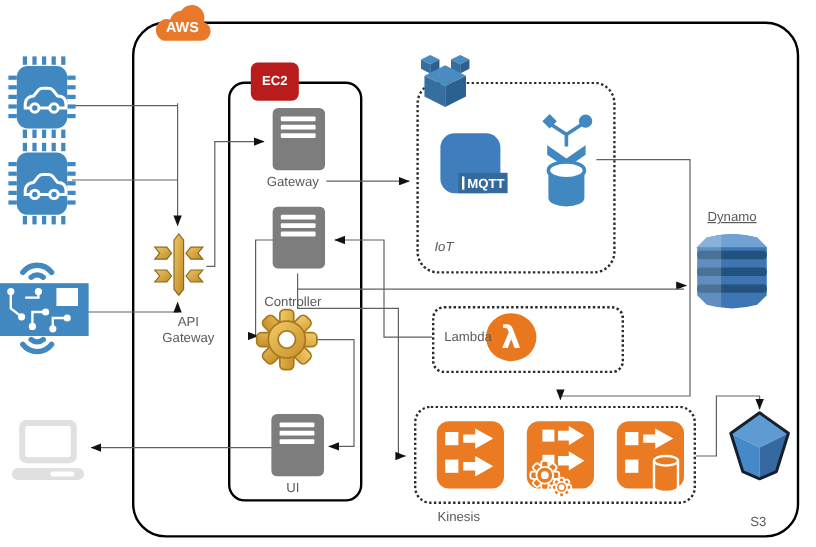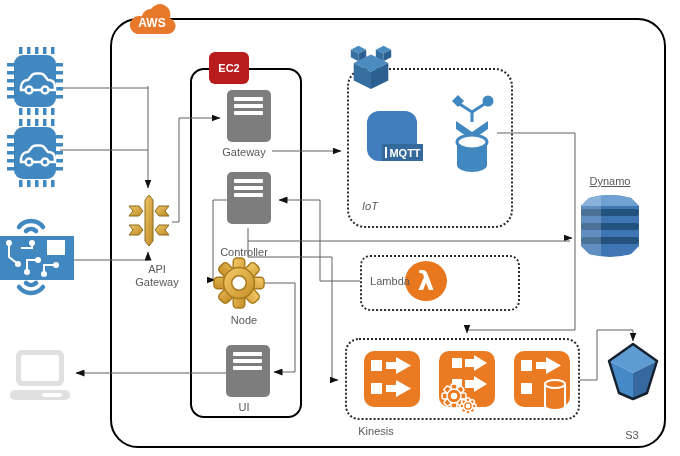--- a/index.html
+++ b/index.html
@@ -231,21 +231,20 @@
         <rect x="22" y="2" width="12" height="52" rx="4"></rect>
         <rect x="22" y="2" width="12" height="52" rx="4" transform="rotate(45 28 28)"></rect>
         <rect x="22" y="2" width="12" height="52" rx="4" transform="rotate(90 28 28)"></rect>
         <rect x="22" y="2" width="12" height="52" rx="4" transform="rotate(135 28 28)"></rect>
         <circle cx="28" cy="28" r="16"></circle>
         <circle cx="28" cy="28" r="7.5" fill="#fff"></circle>
       </g>
     </svg>
   </div>
   <div class="label" style="left:190px;top:314px;width:108px;">
-    <div>Node</div>
   </div>
 
   <div class="abs icon" style="left:226px;top:345px;">
     <svg width="44" height="52" viewBox="0 0 44 52">
       <rect x="0" y="0" width="44" height="52" rx="5" fill="#7D7D7D"></rect>
       <g fill="#fff">
           <rect x="7" y="7" width="29" height="4" rx="1"></rect>
           <rect x="7" y="14" width="29" height="4" rx="1"></rect>
           <rect x="7" y="21" width="29" height="4" rx="1"></rect>
         </g>
@@ -355,21 +354,21 @@
         <rect x="8" y="10" width="11" height="11"></rect>
         <rect x="8" y="33" width="11" height="11"></rect>
         <polygon points="23,12 33,12 33,7 48,15.5 33,24 33,19 23,19"></polygon>
       </g>
       <g fill="#EA7B22" stroke="#fff" stroke-width="2">
         <path d="M32 34 V56 a10 4 0 0 0 20 0 V34"></path>
         <ellipse cx="42" cy="34" rx="10" ry="4"></ellipse>
       </g>
     </svg>
   </div>
-  <div class="label" style="left:352px;top:425px;width:48px;text-align:center;">Kinesis</div>
+  <div class="label" style="left:352px;top:425px;width:48px;text-align:right;">Kinesis</div>
 
   <div class="label" style="left:577px;top:175px;width:66px;text-decoration:underline;">Dynamo</div>
   <div class="abs icon" style="left:577px;top:192px;">
     <svg width="66" height="68" viewBox="0 0 66 68">
       <path d="M12 6 Q33 0 54 6 L62 14 V54 L54 62 Q33 68 12 62 L4 54 V14 Z" fill="#3D76B3"></path>
       <path d="M12 6 Q33 0 54 6 L62 14 H4 Z" fill="#6FA2D2"></path>
       <g fill="#24527F">
         <rect x="4" y="17" width="58" height="7" rx="3"></rect>
         <rect x="4" y="31" width="58" height="7" rx="3"></rect>
         <rect x="4" y="45" width="58" height="7" rx="3"></rect>

